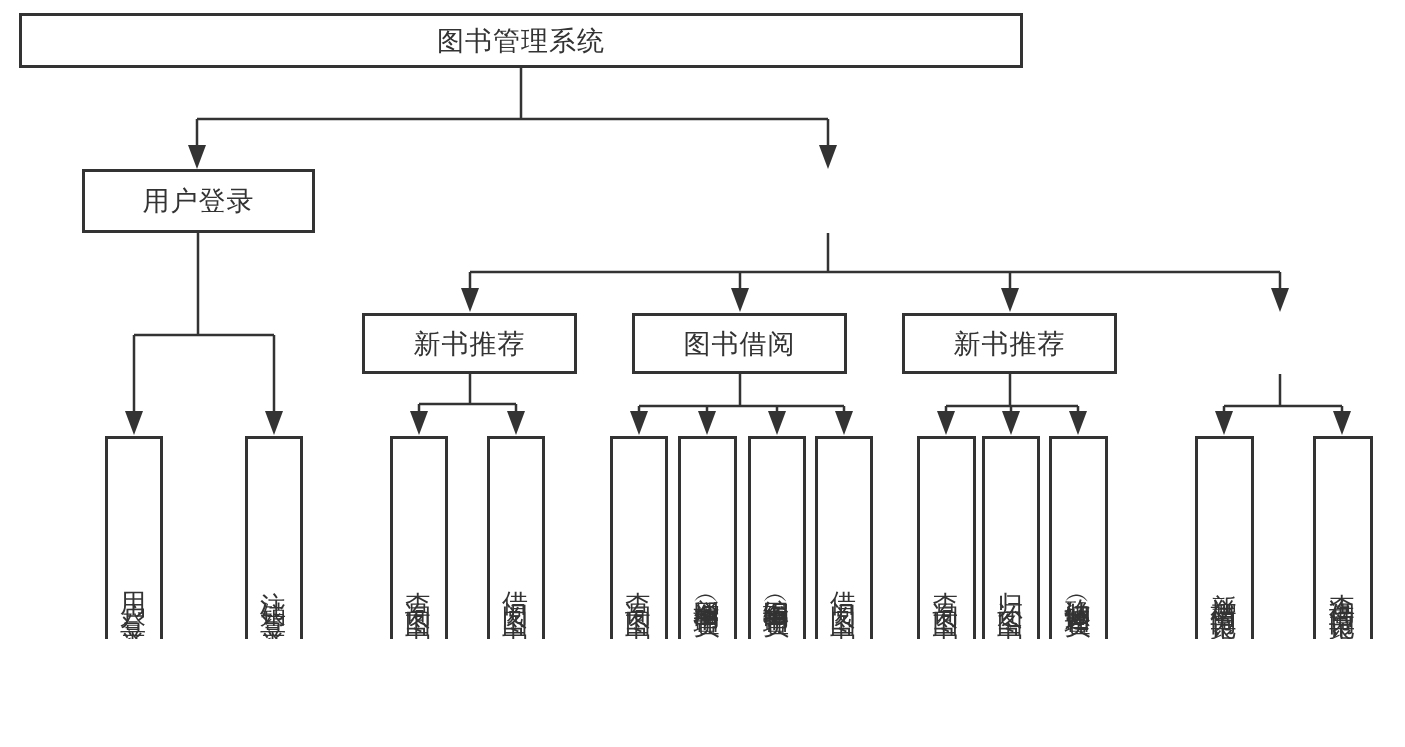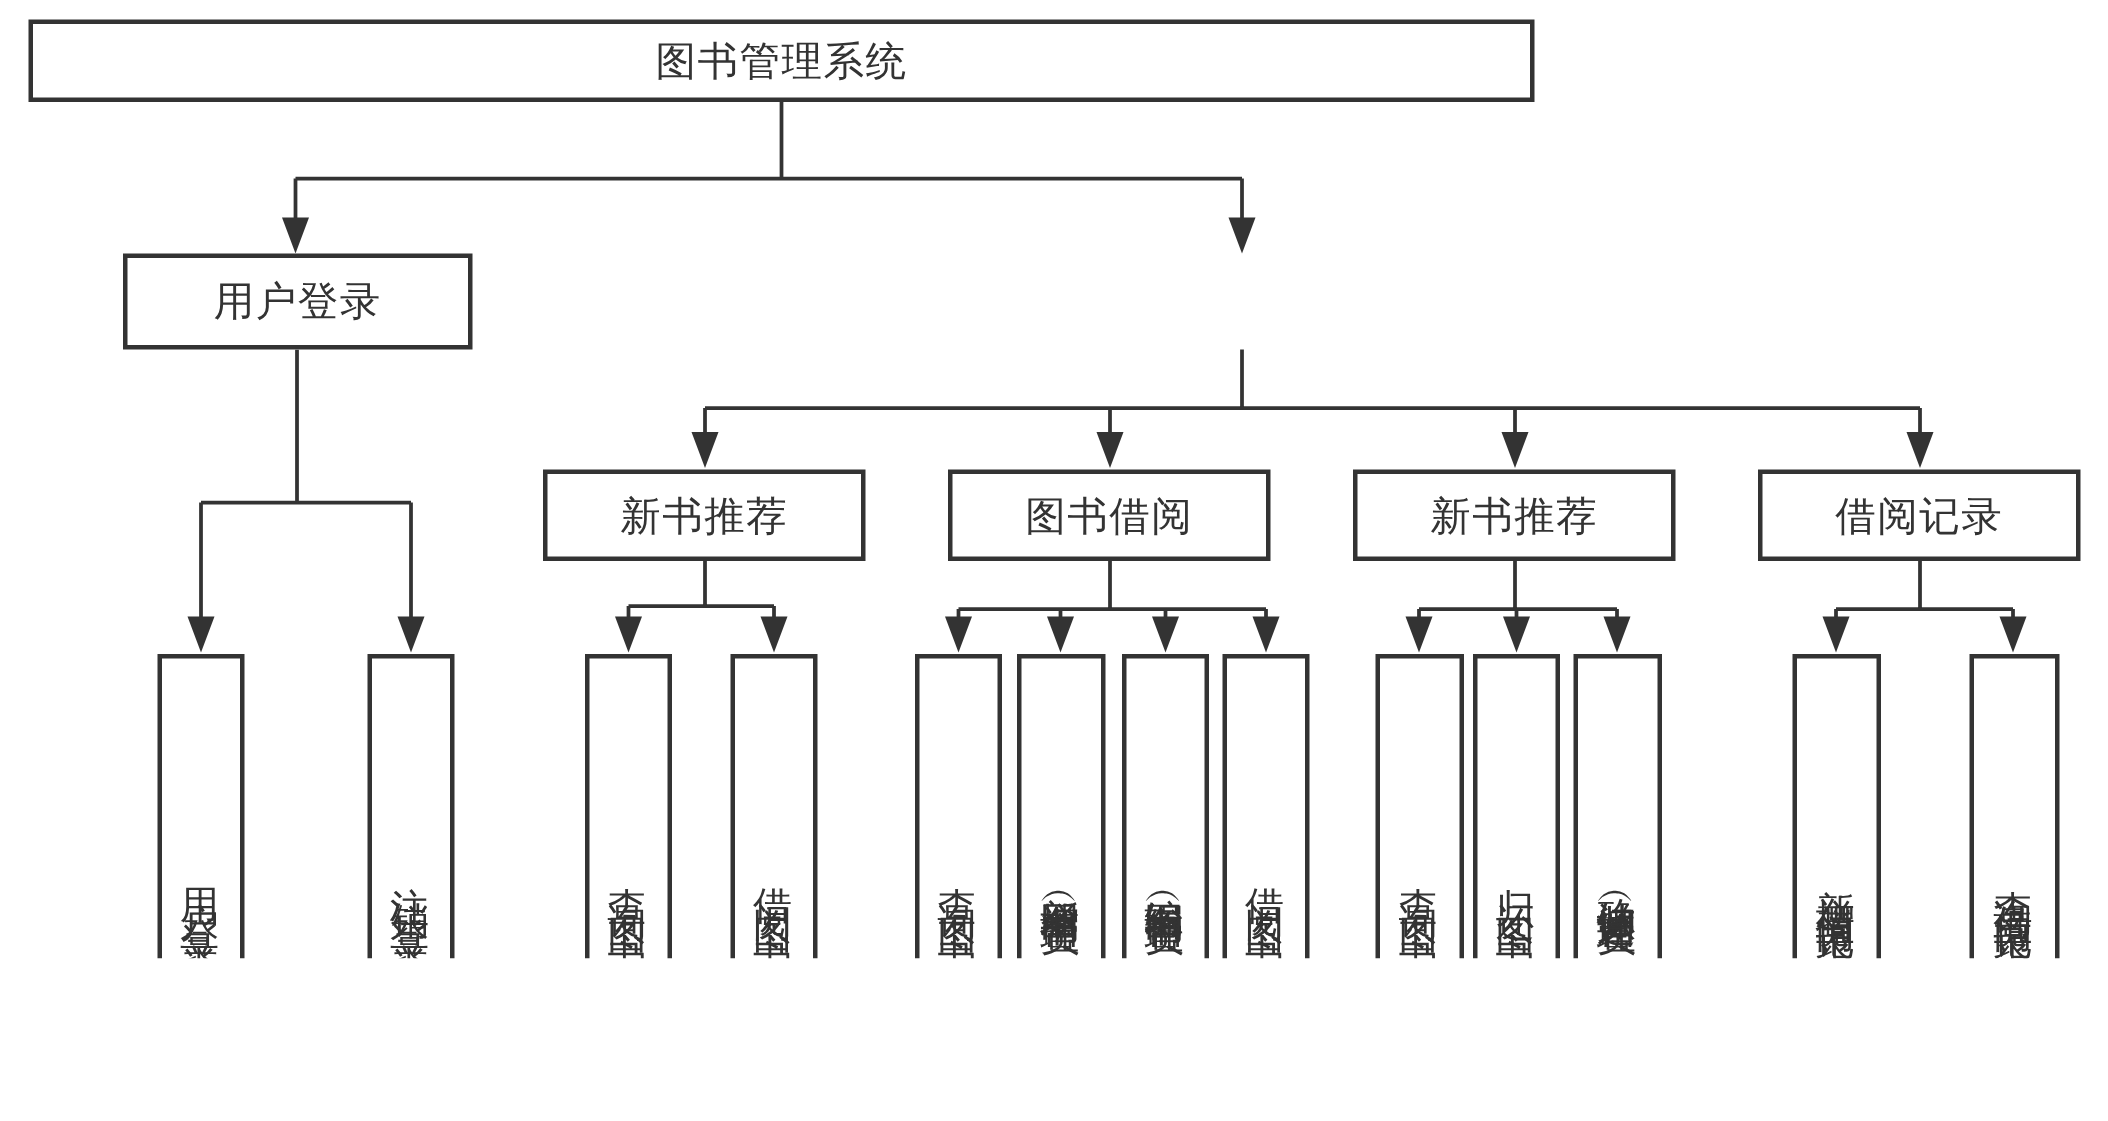--- a/index.html
+++ b/index.html
@@ -130,23 +130,20 @@
 
   <div class="hbox l2" id="l2-new-rec">
     <span>新书推荐</span>
   </div>
   <div class="hbox l2" id="l2-borrow">
     <span>图书借阅</span>
   </div>
   <div class="hbox l2" id="l2-current">
     <span>新书推荐</span>
   </div>
-  <div class="hbox l2" id="l2-records">
-    <span>借阅记录</span>
-  </div>
 
   <div class="vbox ls4" style="left:105px">
     <span>用户登录</span>
   </div>
   <div class="vbox ls4" style="left:245px">
     <span>注销登录</span>
   </div>
 
   <div class="vbox ls4" style="left:390px">
     <span>查询图书</span>

